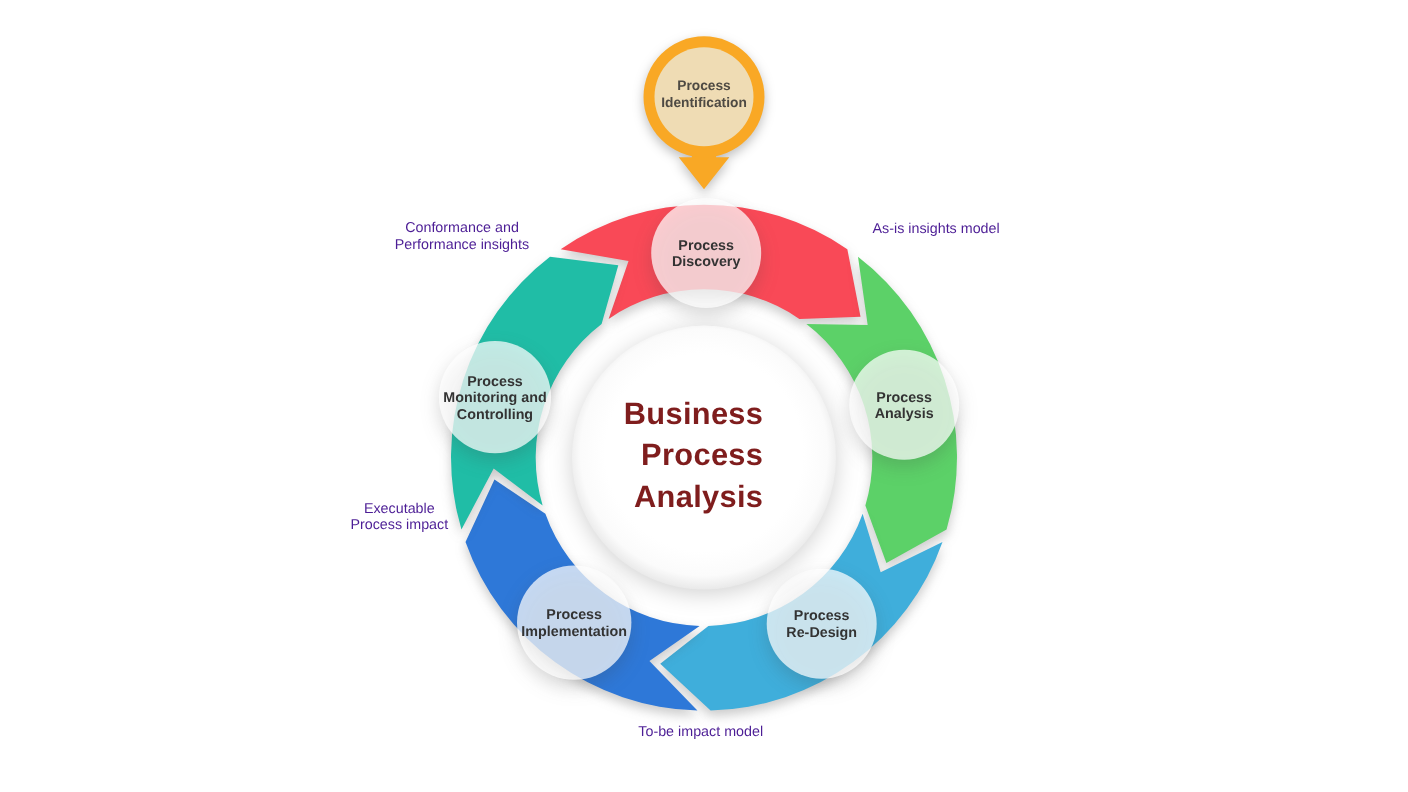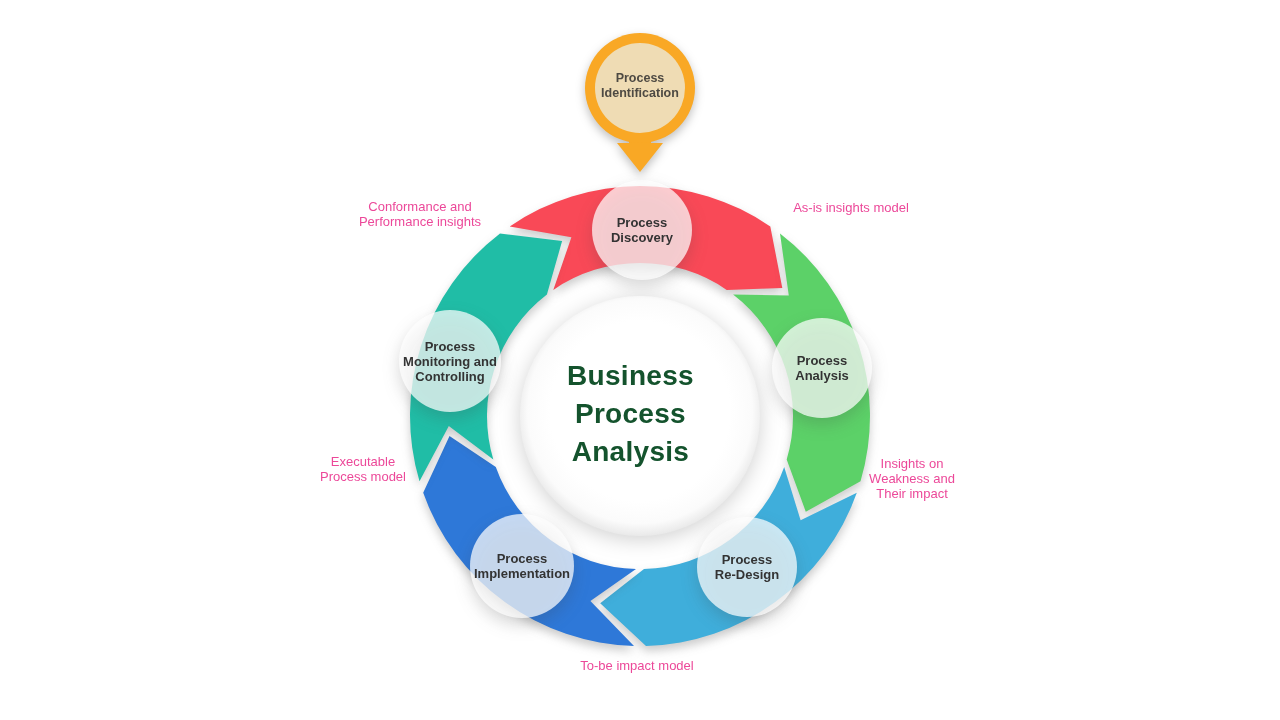--- a/index.html
+++ b/index.html
@@ -11,25 +11,25 @@
   .arc{filter:drop-shadow(0 5px 5px rgba(70,70,70,0.28));}
   .node{filter:drop-shadow(0 7px 8px rgba(60,60,60,0.28));}
   .center-circle{filter:drop-shadow(0 4px 10px rgba(0,0,0,0.18));}
   .badge-group{filter:drop-shadow(0 4px 5px rgba(0,0,0,0.25));}
   .label{
     position:absolute;transform:translate(-50%,-50%);
     white-space:pre-line;text-align:center;
   }
   .node-label{font-weight:bold;font-size:13px;line-height:15px;color:#333333;}
   .badge-label{font-weight:bold;font-size:12.5px;line-height:15px;color:#4e4a43;}
-  .ann{font-size:13px;line-height:15px;color:#ec4899;}
+  .ann{font-size:13px;line-height:15px;color:#4c1d95;}
   .title{
     position:absolute;left:567px;top:357px;
     font-size:28px;font-weight:bold;line-height:38px;letter-spacing:.3px;
-    color:#14532d;white-space:pre-line;text-align:center;
+    color:#7f1d1d;white-space:pre-line;text-align:right;
   }
 </style>
 </head>
 <body>
 
 <div class="stage">
 
   <svg width="1280" height="720" viewBox="0 0 1280 720">
     <defs>
       <radialGradient id="centerGrad" cx="50%" cy="48%" r="52%">
@@ -76,19 +76,16 @@
 Re-Design</div>
   <div class="label node-label" style="left:522px;top:566px">Process
 Implementation</div>
   <div class="label node-label" style="left:450px;top:361px">Process
 Monitoring and
 Controlling</div>
 
   <div class="label ann" style="left:420px;top:214px">Conformance and
 Performance insights</div>
   <div class="label ann" style="left:851px;top:207px">As-is insights model</div>
-  <div class="label ann" style="left:912px;top:478px">Insights on
-Weakness and
-Their impact</div>
   <div class="label ann" style="left:637px;top:665px">To-be impact model</div>
   <div class="label ann" style="left:363px;top:469px">Executable
-Process model</div>
+Process impact</div>
 </div>
 
 </body></html>

